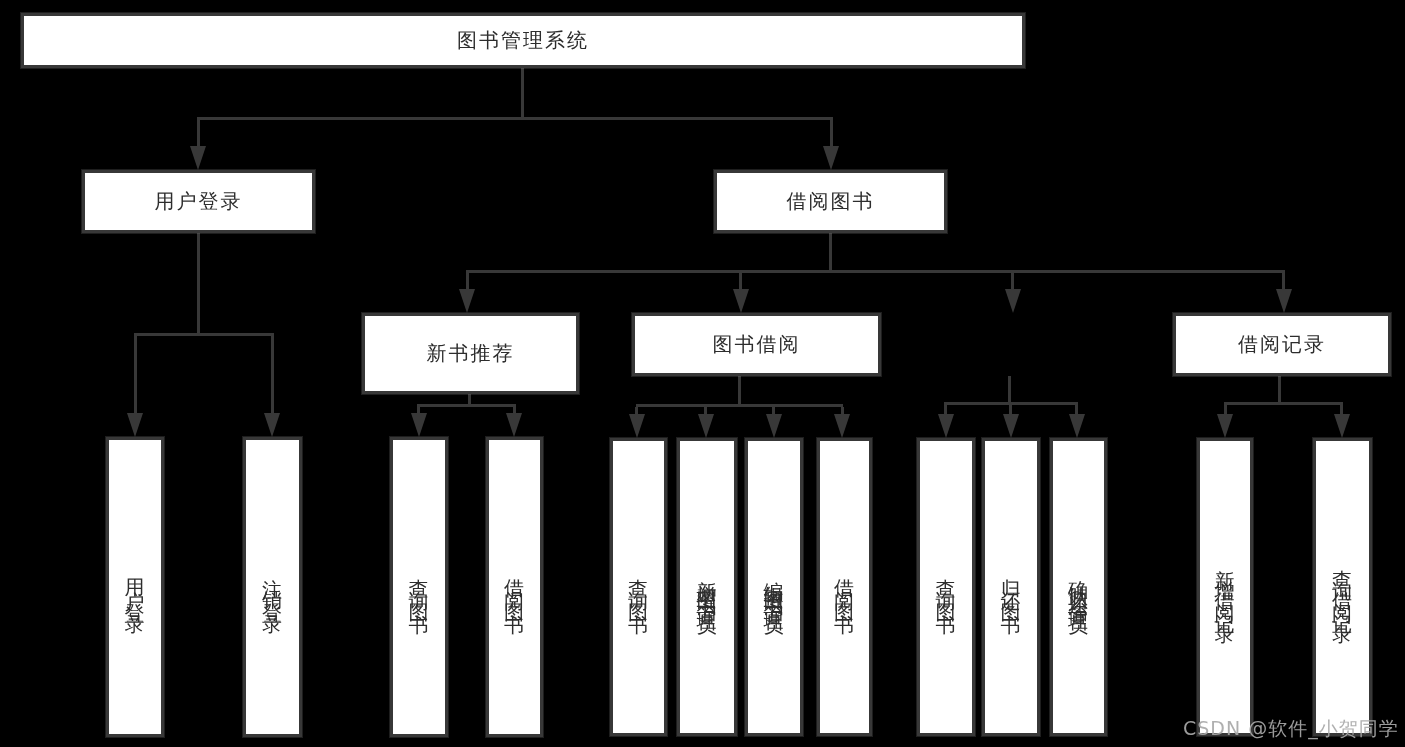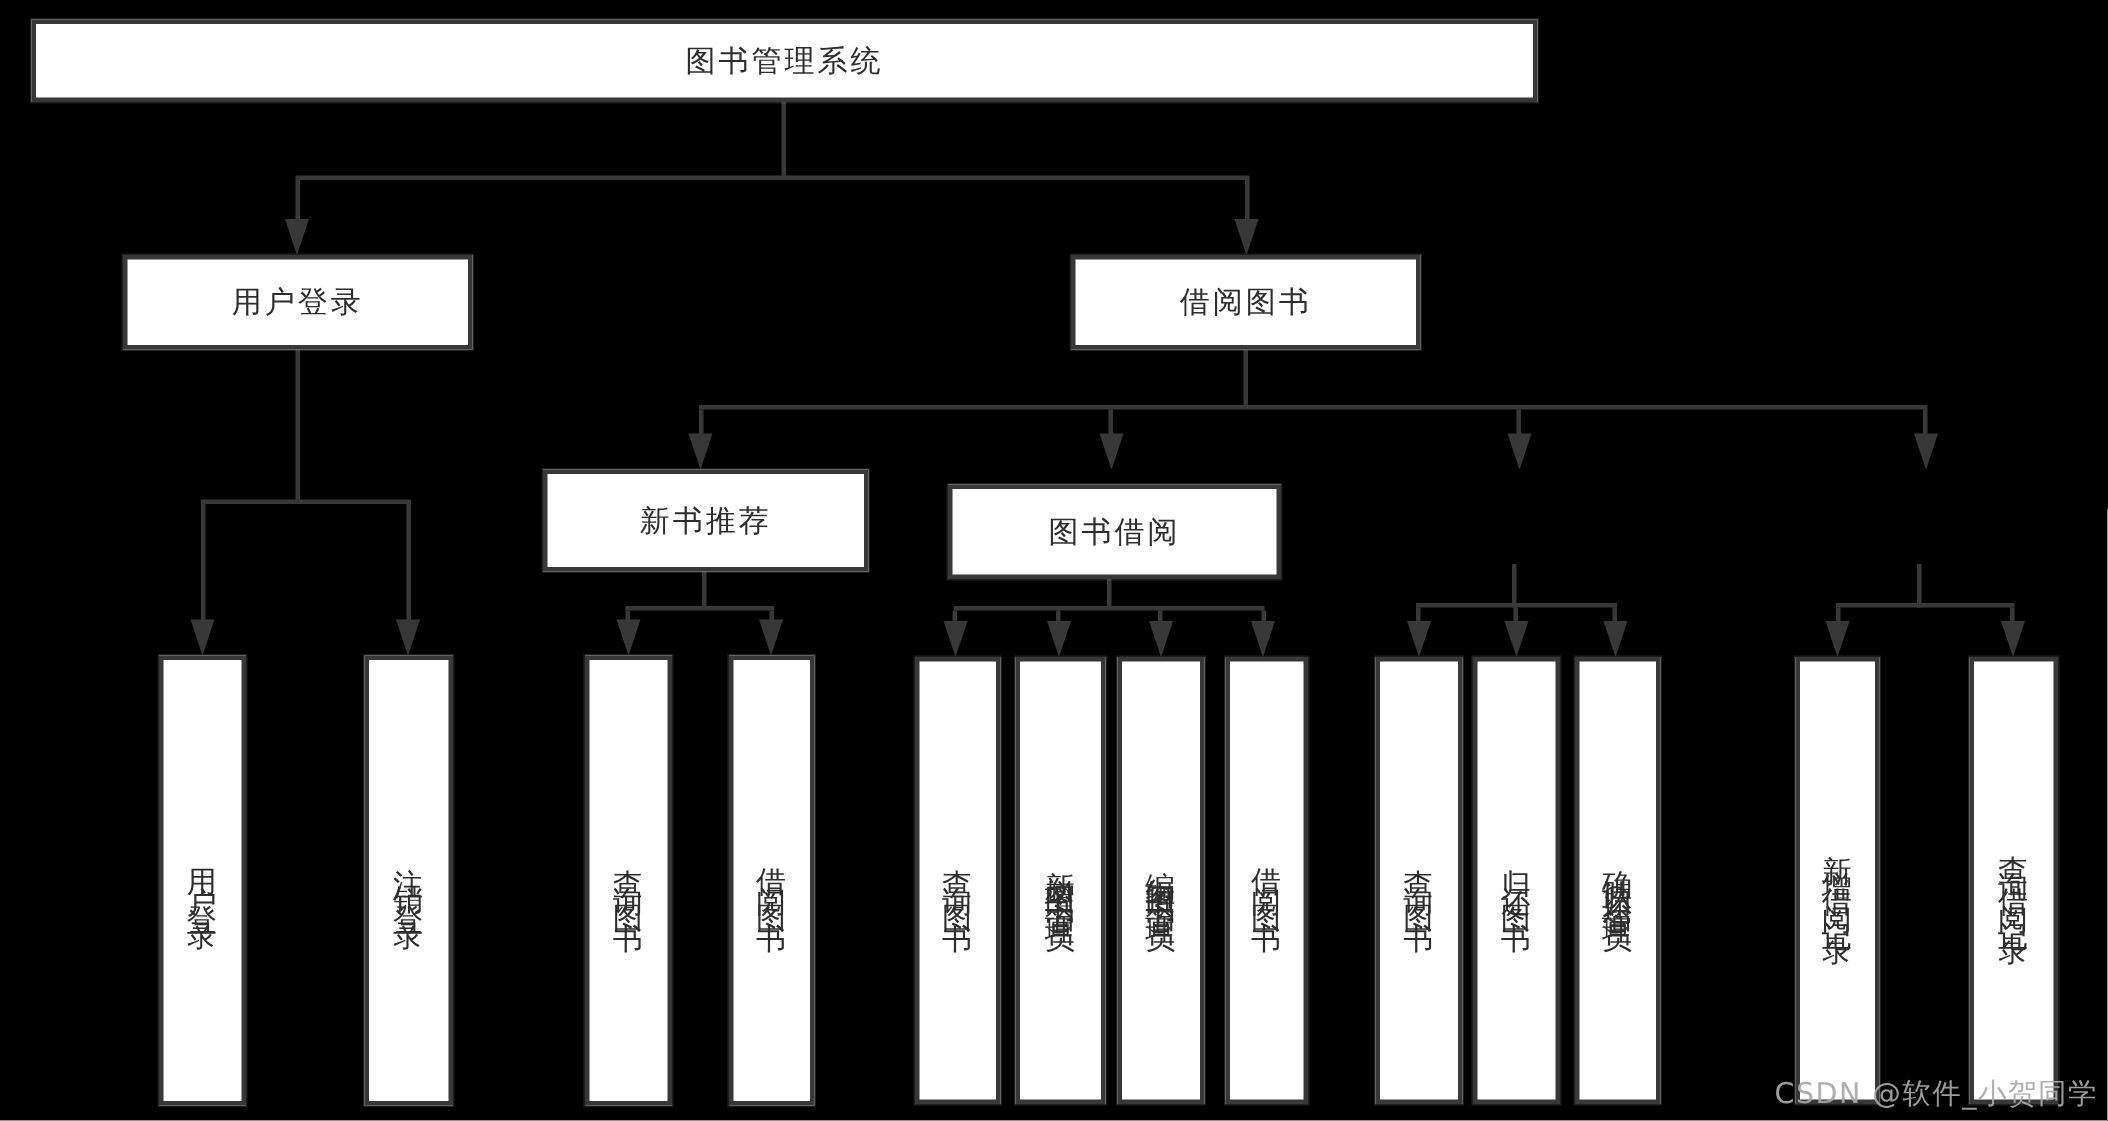--- a/index.html
+++ b/index.html
@@ -98,25 +98,28 @@
     <span>图书管理系统</span>
   </div>
 
   <div class="node h" style="left:82px;top:170px;width:233px;height:63px">
     <span>用户登录</span>
   </div>
   <div class="node h" style="left:714px;top:170px;width:233px;height:63px">
     <span>借阅图书</span>
   </div>
 
-  <div class="node h" style="left:362px;top:313px;width:217px;height:68px">
+  <div class="node h" style="left:362px;top:313px;width:217px;height:81px">
     <span>新书推荐</span>
   </div>
-  <div class="node h" style="left:632px;top:323px;width:222px;height:63px">
+  <div class="node h" style="left:632px;top:313px;width:249px;height:63px">
     <span>图书借阅</span>
+  </div>
+  <div class="node h" style="left:1173px;top:313px;width:218px;height:63px">
+    <span>借阅记录</span>
   </div>
 
   <div class="node v sp-lg" style="left:106px;top:437px;width:58px;height:300px">
     <span>用户登录</span>
   </div>
   <div class="node v sp-lg" style="left:243px;top:437px;width:59px;height:300px">
     <span>注销登录</span>
   </div>
 
   <div class="node v sp-lg" style="left:390px;top:437px;width:58px;height:300px">

